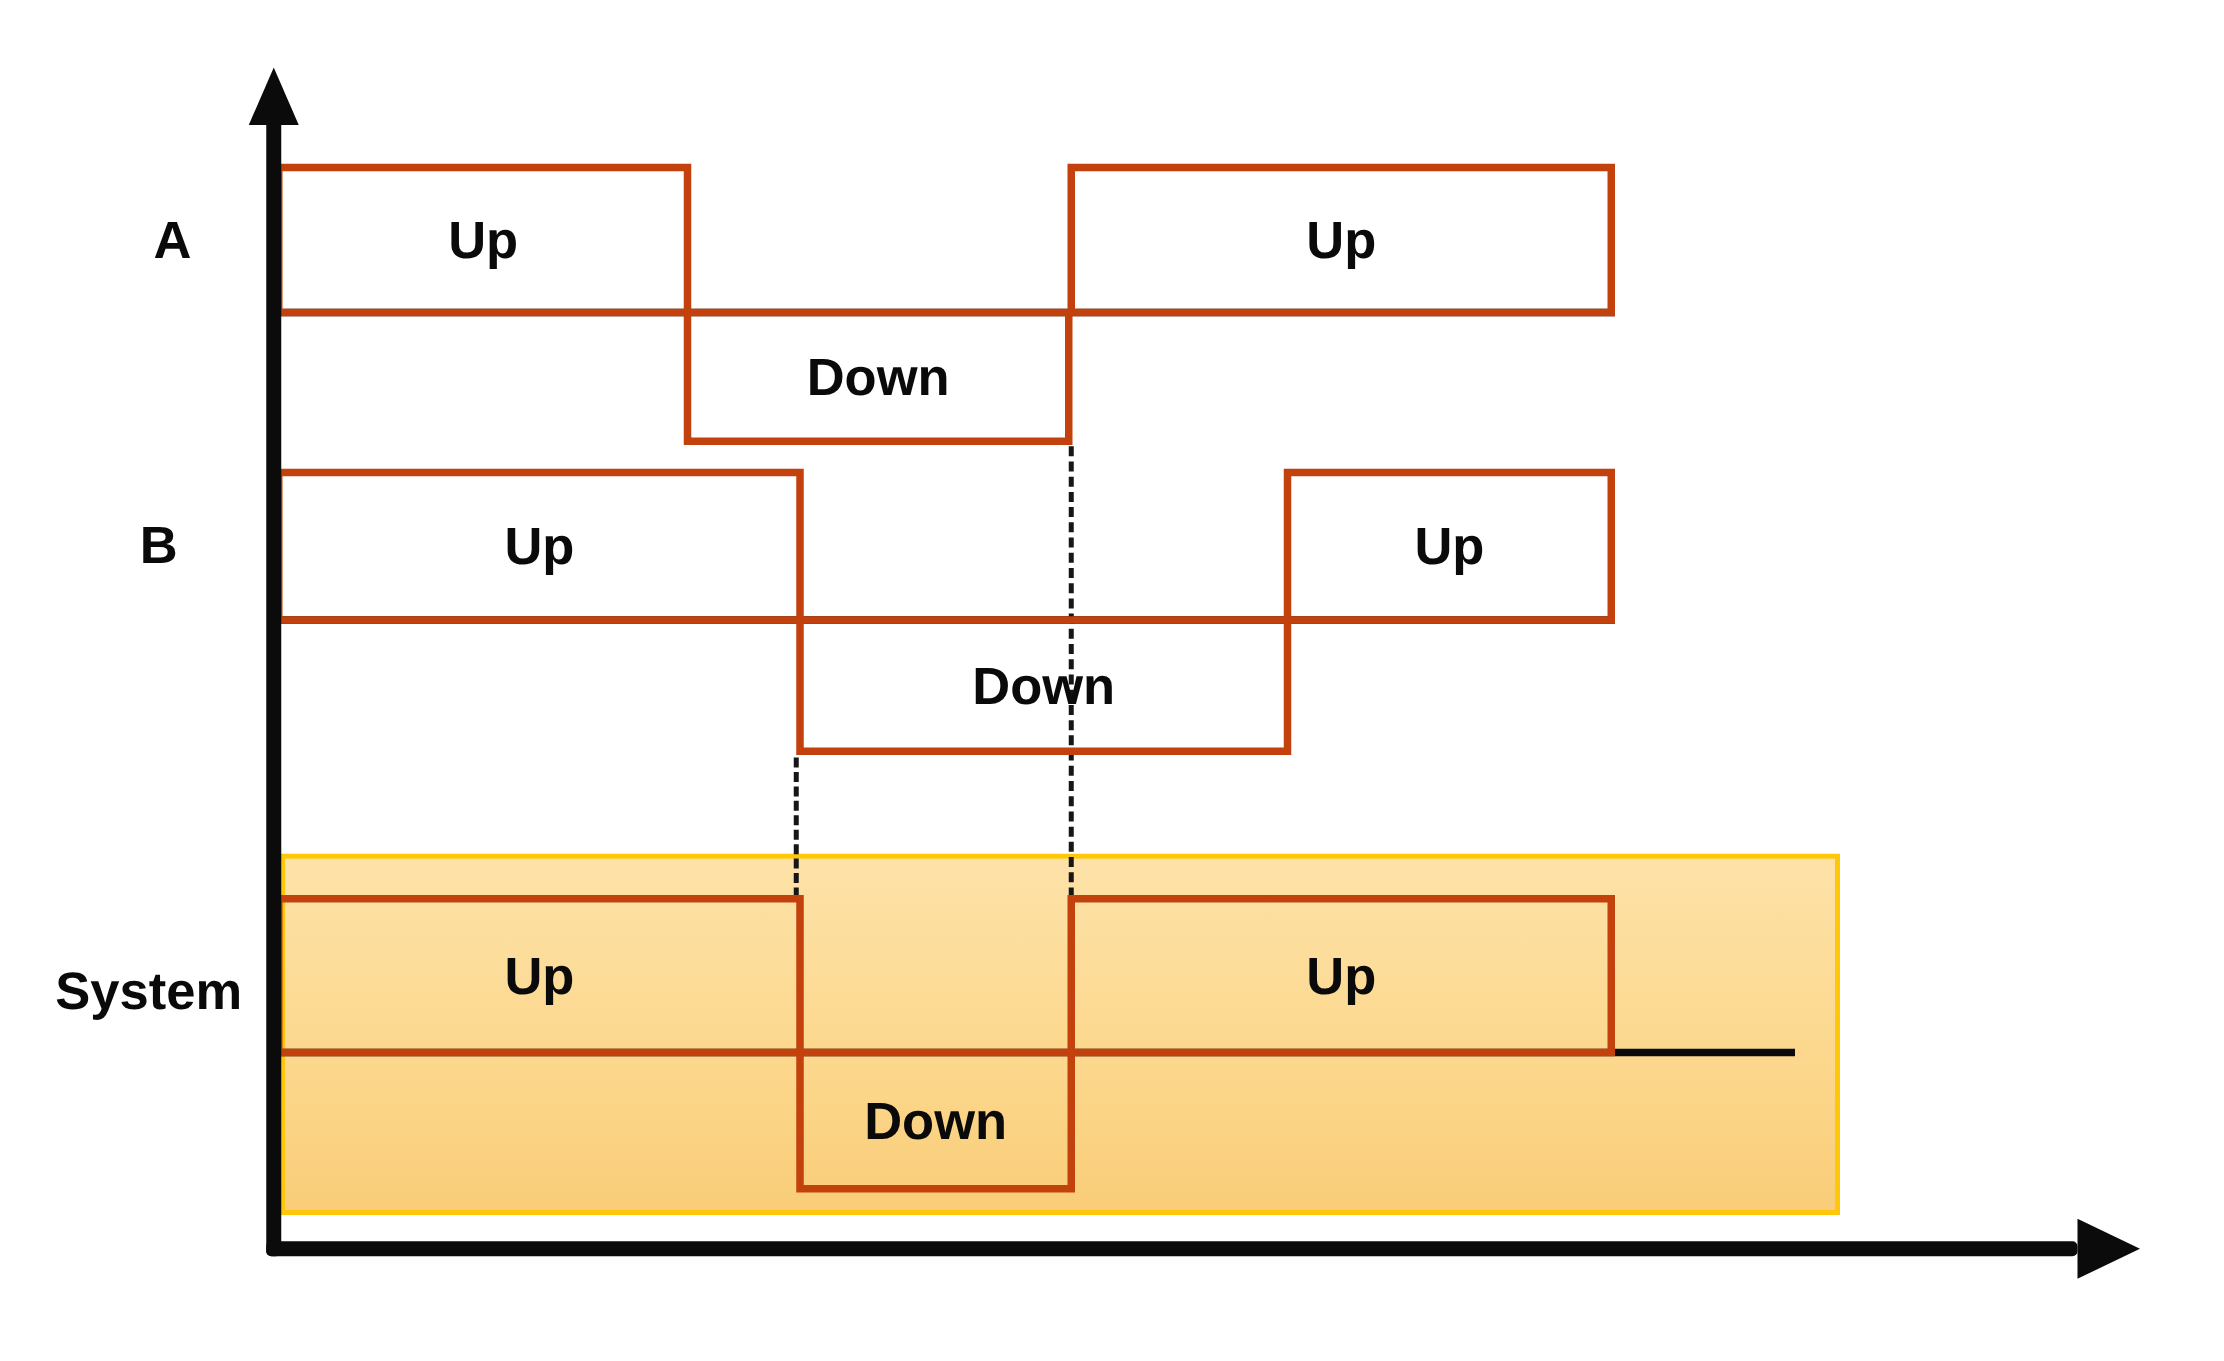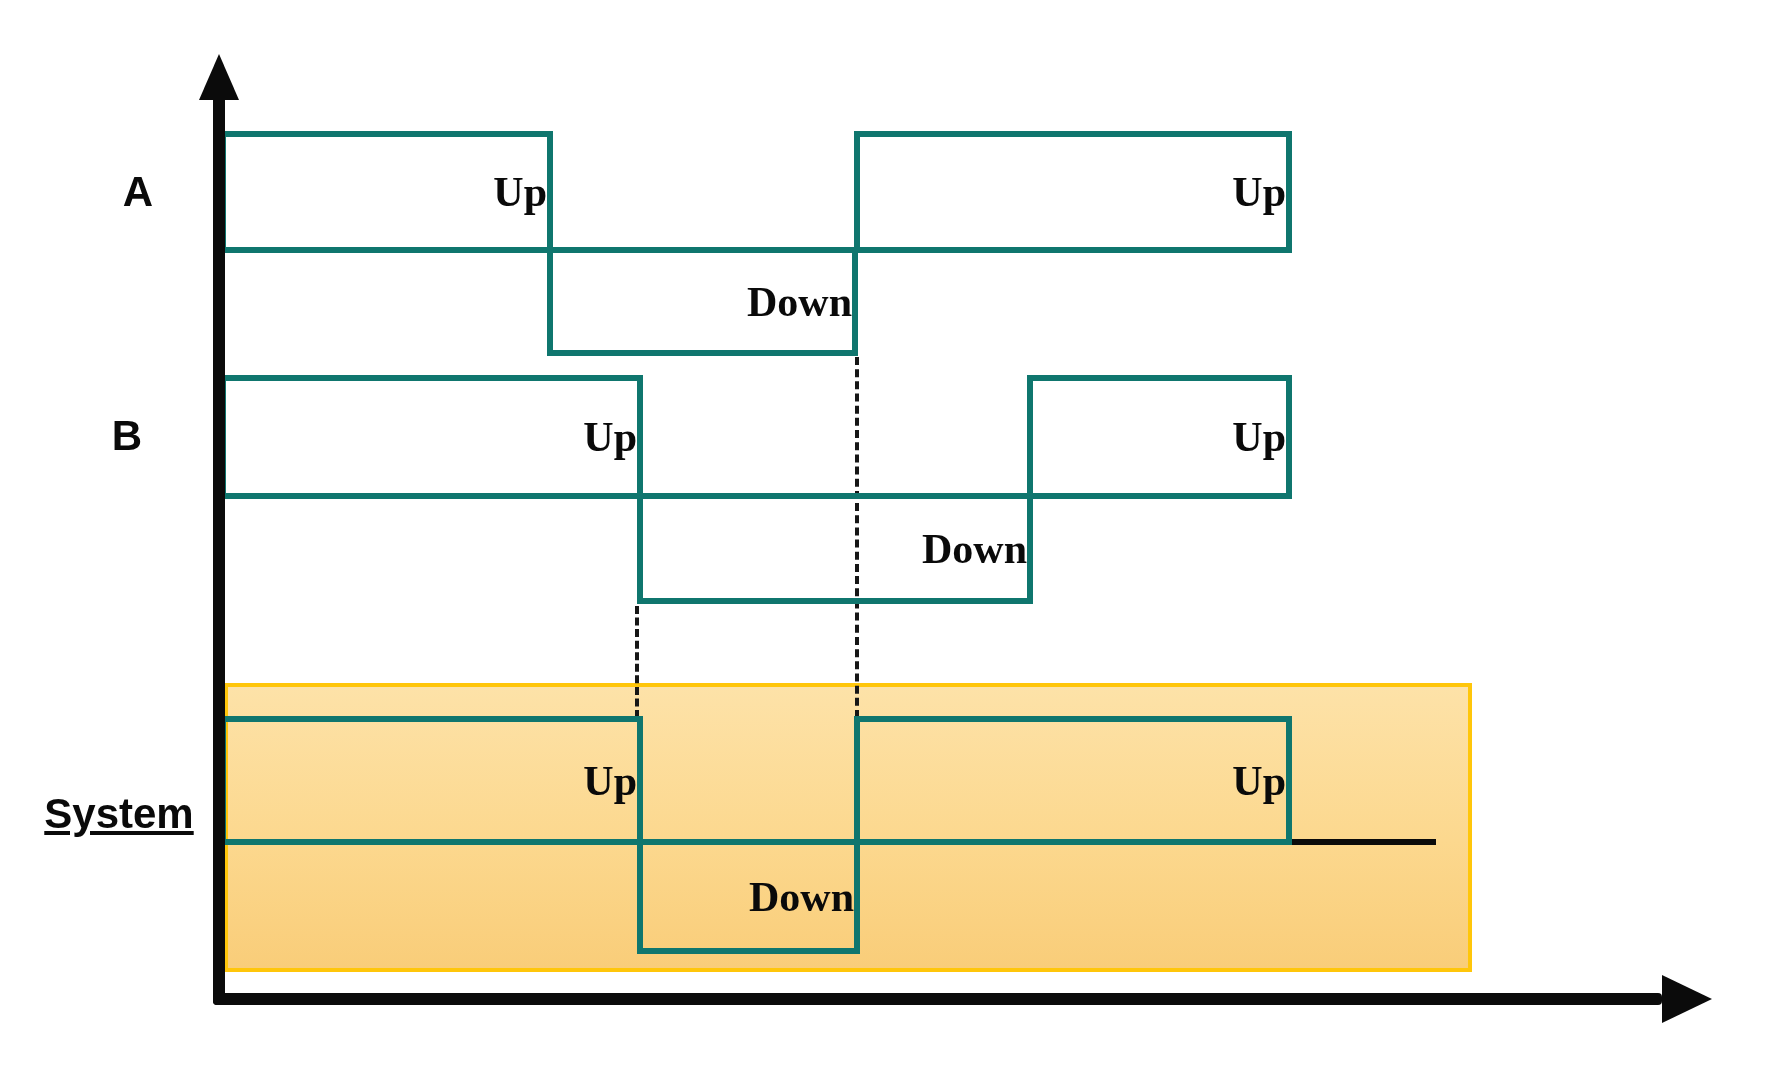--- a/index.html
+++ b/index.html
@@ -35,25 +35,24 @@
     z-index: 1;
   }
 
   
   .dash { width: 0; border-left: 4px dashed #161616; z-index: 2; }
   .dash.d1 { left: 635px; top: 606px; height: 112px; }
   .dash.d2 { left: 855px; top: 357px; height: 361px; }
 
   
   .box {
-    border: 6px solid #0f766e;
+    border: 6px solid #c2410c;
     background: transparent;
-    display: flex; align-items: center; justify-content: flex-end;
+    display: flex; align-items: center; justify-content: center;
     z-index: 3;
-    font-family: Liberation Serif, serif;
   }
   .baseline { height: 6px; background: #0b0b0b; z-index: 3; }
 
   .state-label, .row-label {
     font-weight: bold;
     font-size: 42px;
     color: #0a0a0a;
     line-height: 1;
     white-space: nowrap;
   }
@@ -74,21 +73,21 @@
   .b-down { left: 637px;  top: 493px; width: 396px; height: 111px; }
   .b-up2  { left: 1027px; top: 375px; width: 265px; height: 124px; }
   .b-base { left: 219px;  top: 493px; width: 1073px; }
   .b-lbl  { left: 77px;   top: 410px; width: 100px; height: 52px; }
 
   
   .s-up1  { left: 220px;  top: 716px; width: 423px; height: 129px; }
   .s-down { left: 637px;  top: 839px; width: 223px; height: 115px; }
   .s-up2  { left: 854px;  top: 716px; width: 438px; height: 129px; }
   .s-base { left: 219px;  top: 839px; width: 1217px; }
-  .s-lbl  { left: 38px;   top: 788px; width: 162px; height: 52px; text-decoration: underline; }
+  .s-lbl  { left: 38px;   top: 767px; width: 162px; height: 52px; }
 </style>
 </head>
 <body>
 
 <div class="canvas">
 
   <div class="abs highlight"></div>
 
   <div class="abs dash d1"></div>
   <div class="abs dash d2"></div>

